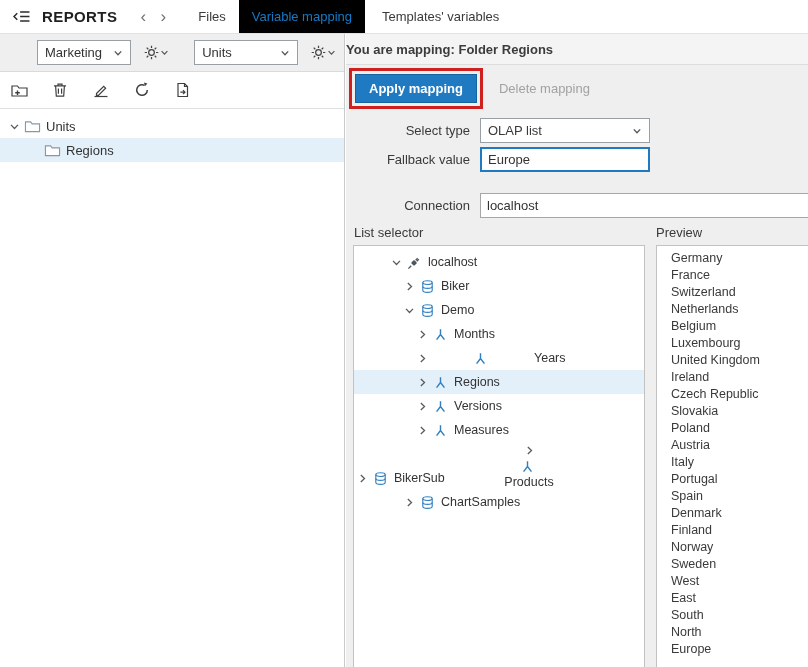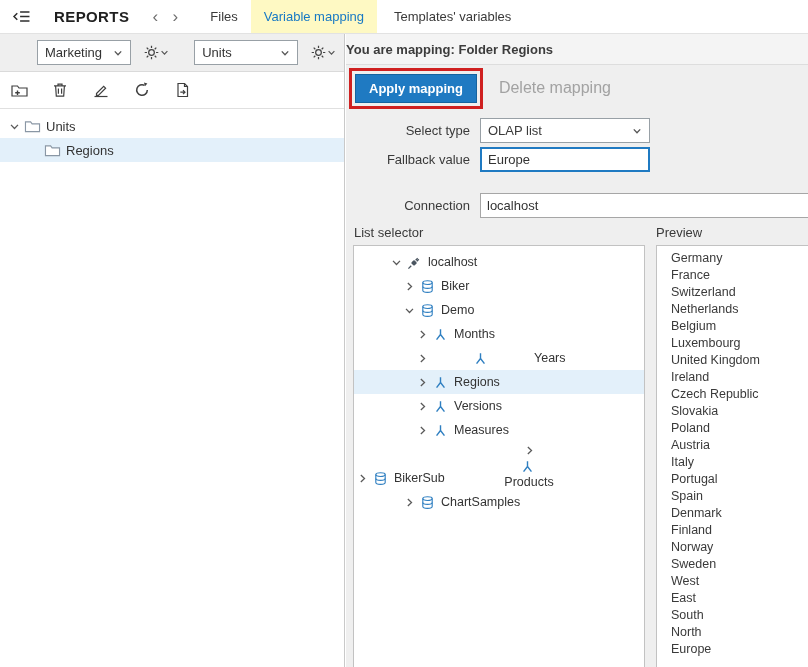--- a/index.html
+++ b/index.html
@@ -11,26 +11,26 @@
   }
   button { font-family:inherit; background:none; border:none; cursor:pointer; padding:0; }
   .icon, .chev, .sel-chev { display:inline-flex; align-items:center; justify-content:center; }
   .icon svg, .chev svg, .sel-chev svg { display:block; }
 
   
   .topbar { position:absolute; top:0; left:0; width:100%; height:34px; background:#fff;
             border-bottom:1px solid #e2e2e2; display:flex; align-items:stretch; }
   .tb-static { display:flex; align-items:center; }
   .collapse-btn { width:26px; height:26px; margin-left:8px; display:flex; align-items:center; justify-content:center; }
-  .app-title { font-size:15px; font-weight:bold; letter-spacing:.4px; color:#1f1f1f; margin-left:20px; }
+  .app-title { font-size:15px; font-weight:bold; letter-spacing:.4px; color:#1f1f1f; margin-left:8px; }
   .nav-btn { width:20px; height:26px; color:#6e6e6e; font-size:17px; line-height:1;
              display:flex; align-items:center; justify-content:center; }
   .nav-back { margin-left:16px; }
   .tab { display:flex; align-items:center; padding:0 13px; font-size:13px; color:#3a3a3a; cursor:pointer; }
-  .tab.active { background:#fef9c3; color:#1779c4; }
+  .tab.active { background:#000000; color:#1779c4; }
   .tab-files { margin-left:12px; }
   .tab-templates { margin-left:4px; }
 
   
   .left-panel { position:absolute; top:34px; left:0; width:345px; bottom:0; background:#fff;
                 border-right:1px solid #c9c9c9; }
   .selects-row { height:38px; background:#efefef; border-bottom:1px solid #dadada;
                  display:flex; align-items:center; padding:0 5px; }
   .select { height:25px; background:#fff; border:1px solid #98a0a6; display:flex; align-items:center;
             justify-content:space-between; padding:0 7px; cursor:pointer; color:#333;margin-left:32px; }
@@ -52,21 +52,21 @@
   
   .right-panel { position:absolute; top:34px; left:346px; right:0; bottom:0; background:#efefef; }
   .mapping-header { position:absolute; top:0; left:0; right:0; height:31px; background:#f4f4f4;
                     border-bottom:1px solid #ddd; display:flex; align-items:center; 
                     font-weight:bold; color:#3c3c3c; }
   .action-row { position:absolute; top:32px; left:0; right:0; height:44px; display:flex;
                 align-items:center; padding-left:3px; }
   .annotation { border:3px solid #cf2020; padding:3px; display:inline-block; }
   .apply-btn { background:#1f7ac2; color:#fff; font-weight:bold; font-size:13px;
                padding:6px 13px; border:1px solid #15639f; }
-  .delete-btn { color:#a2a2a2; font-size:16px; margin-left:16px; }
+  .delete-btn { color:#a2a2a2; font-size:13px; margin-left:16px; }
 
   .form-row { position:absolute; left:0; display:flex; align-items:center; }
   .row-type { top:84px; }
   .row-fallback { top:113px; }
   .row-conn { top:159px; right:-2px; }
   .form-label { width:124px; text-align:right; color:#3a3a3a; }
   .dropdown { width:170px; height:25px; margin-left:10px; background:#fff; border:1px solid #98a0a6;
               display:flex; align-items:center; justify-content:space-between; padding:0 7px; cursor:pointer; }
   .input-fallback { width:170px; height:25px; margin-left:10px; background:#fff; border:2px solid #1f7ac2;
                     padding:0 6px; font-size:13px; color:#333; font-family:inherit; }

